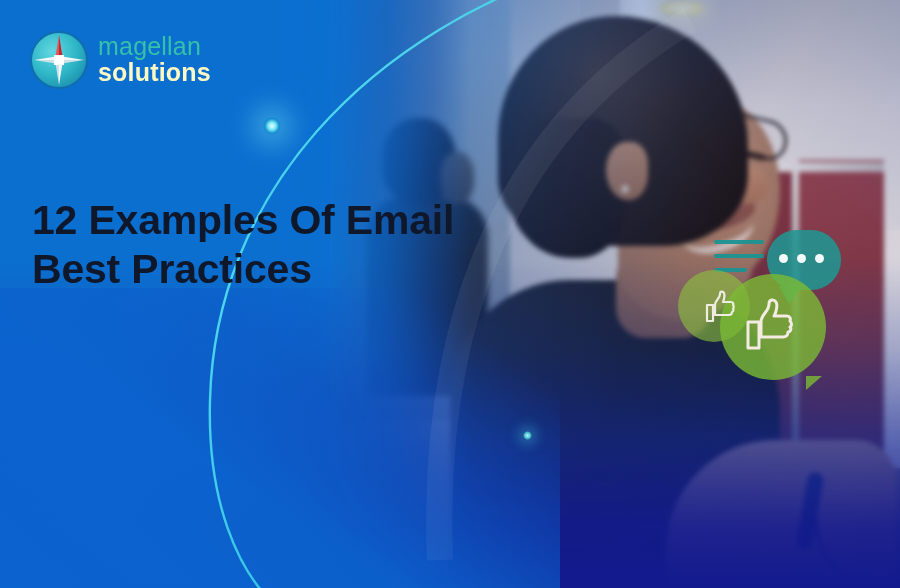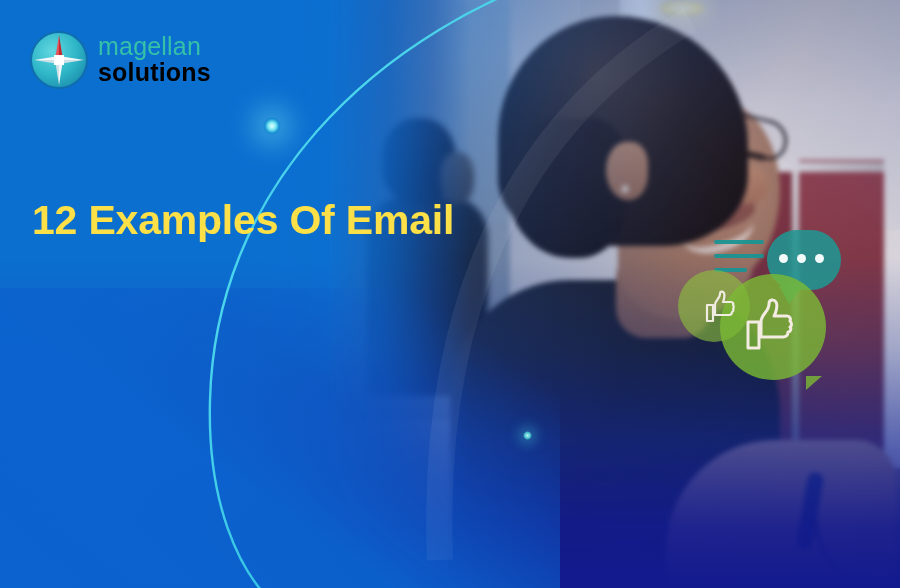--- a/index.html
+++ b/index.html
@@ -255,28 +255,28 @@
     box-shadow:0 0 0 2px rgba(20,110,140,.55);
   }
   .logo-star { position:absolute; inset:0; }
   .logo-text { line-height:1; padding-bottom:2px; }
   .logo-word-1 {
     display:block; font-size:25px; font-weight:400;
     color:#35c1a8; letter-spacing:.2px;
   }
   .logo-word-2 {
     display:block; font-size:25px; font-weight:700;
-    color:#000000; letter-spacing:.2px; margin-top:1px;
+    color:#fef9c3; letter-spacing:.2px; margin-top:1px;
   }
 
   
   .headline {
     position:absolute; left:32px; top:196px;
     width:560px;
-    color:#fde047;
+    color:#0f172a;
     font-size:41px;
     font-weight:700;
     line-height:49px;
     letter-spacing:-0.2px;
   }
   .headline .l { display:block; white-space:nowrap; }
   .site-url {
     position:absolute; left:33px; top:349px;
     color:#ffffff; font-size:15px; font-weight:400; letter-spacing:.1px;
   }
@@ -422,20 +422,21 @@
       </svg>
     </div>
     <div class="logo-text">
       <span class="logo-word-1">magellan</span>
       <span class="logo-word-2">solutions</span>
     </div>
   </div>
 
   <h1 class="headline">
     <span class="l">12 Examples Of Email</span>
+    <span class="l">Best Practices</span>
   </h1>
 
 
   <div class="reactions">
     <div class="lines">
       <i></i>
         <i></i>
         <i></i>
     </div>
     <div class="bubble-teal"></div>

